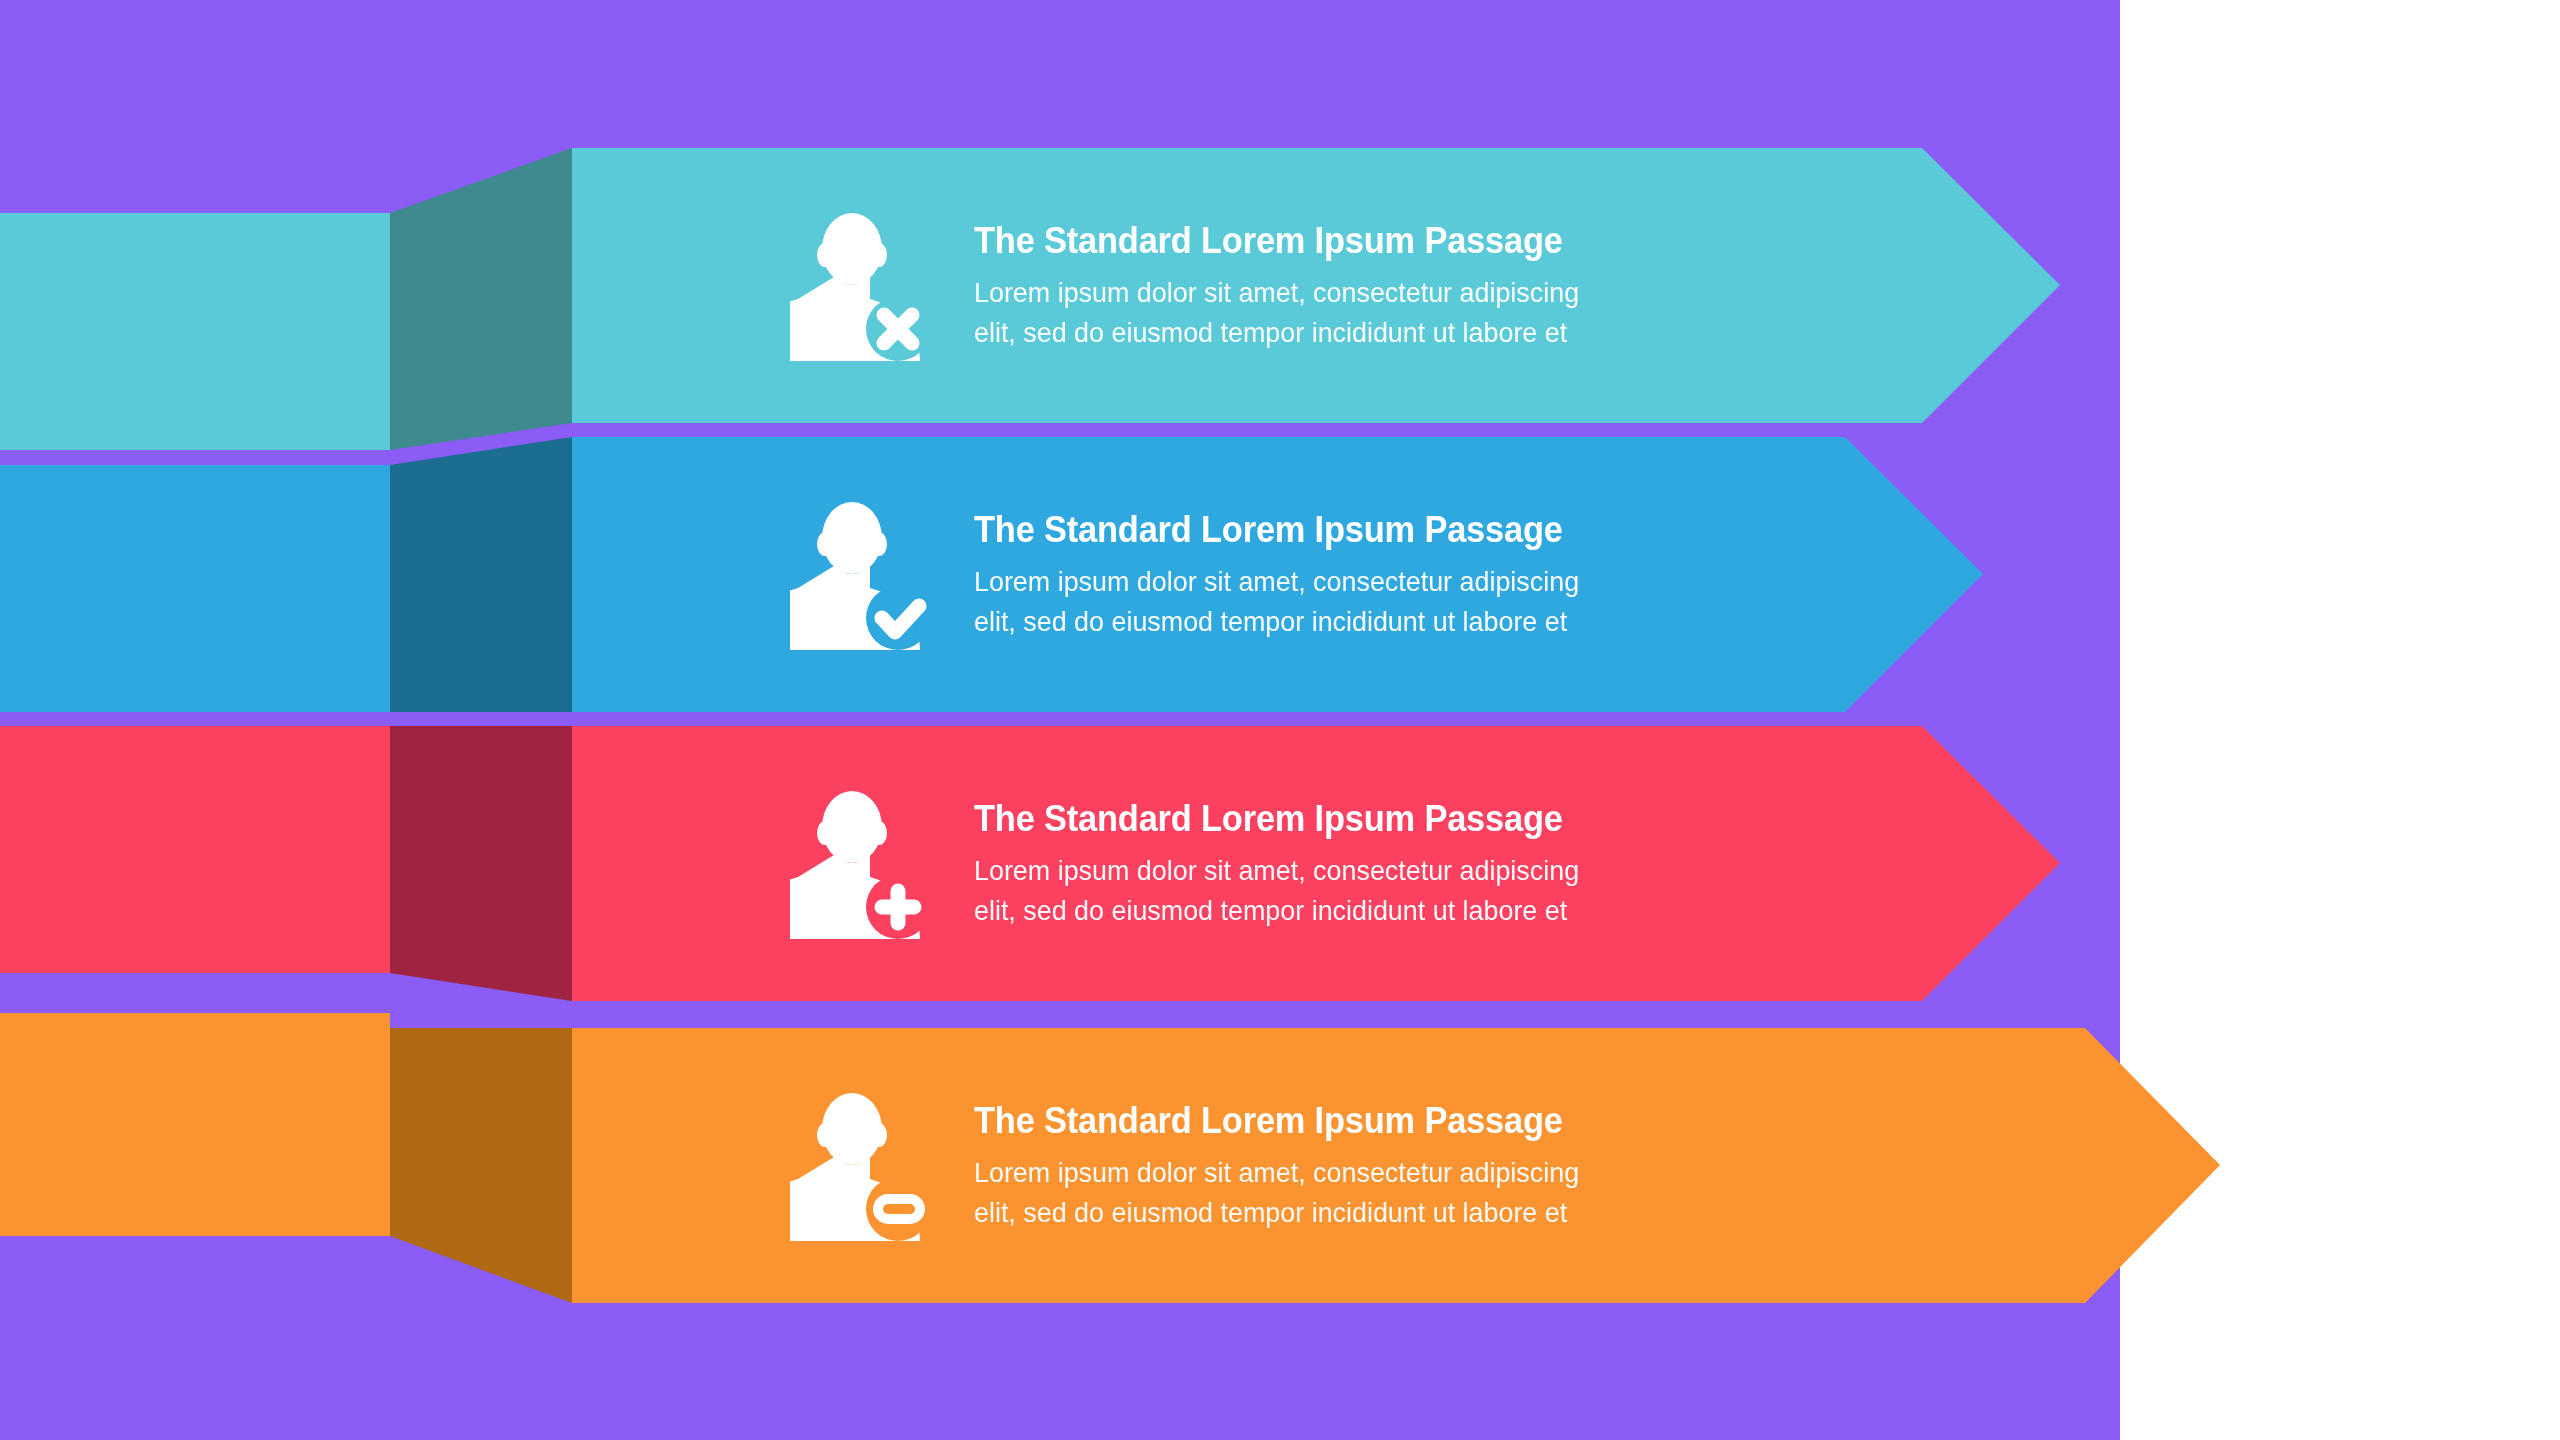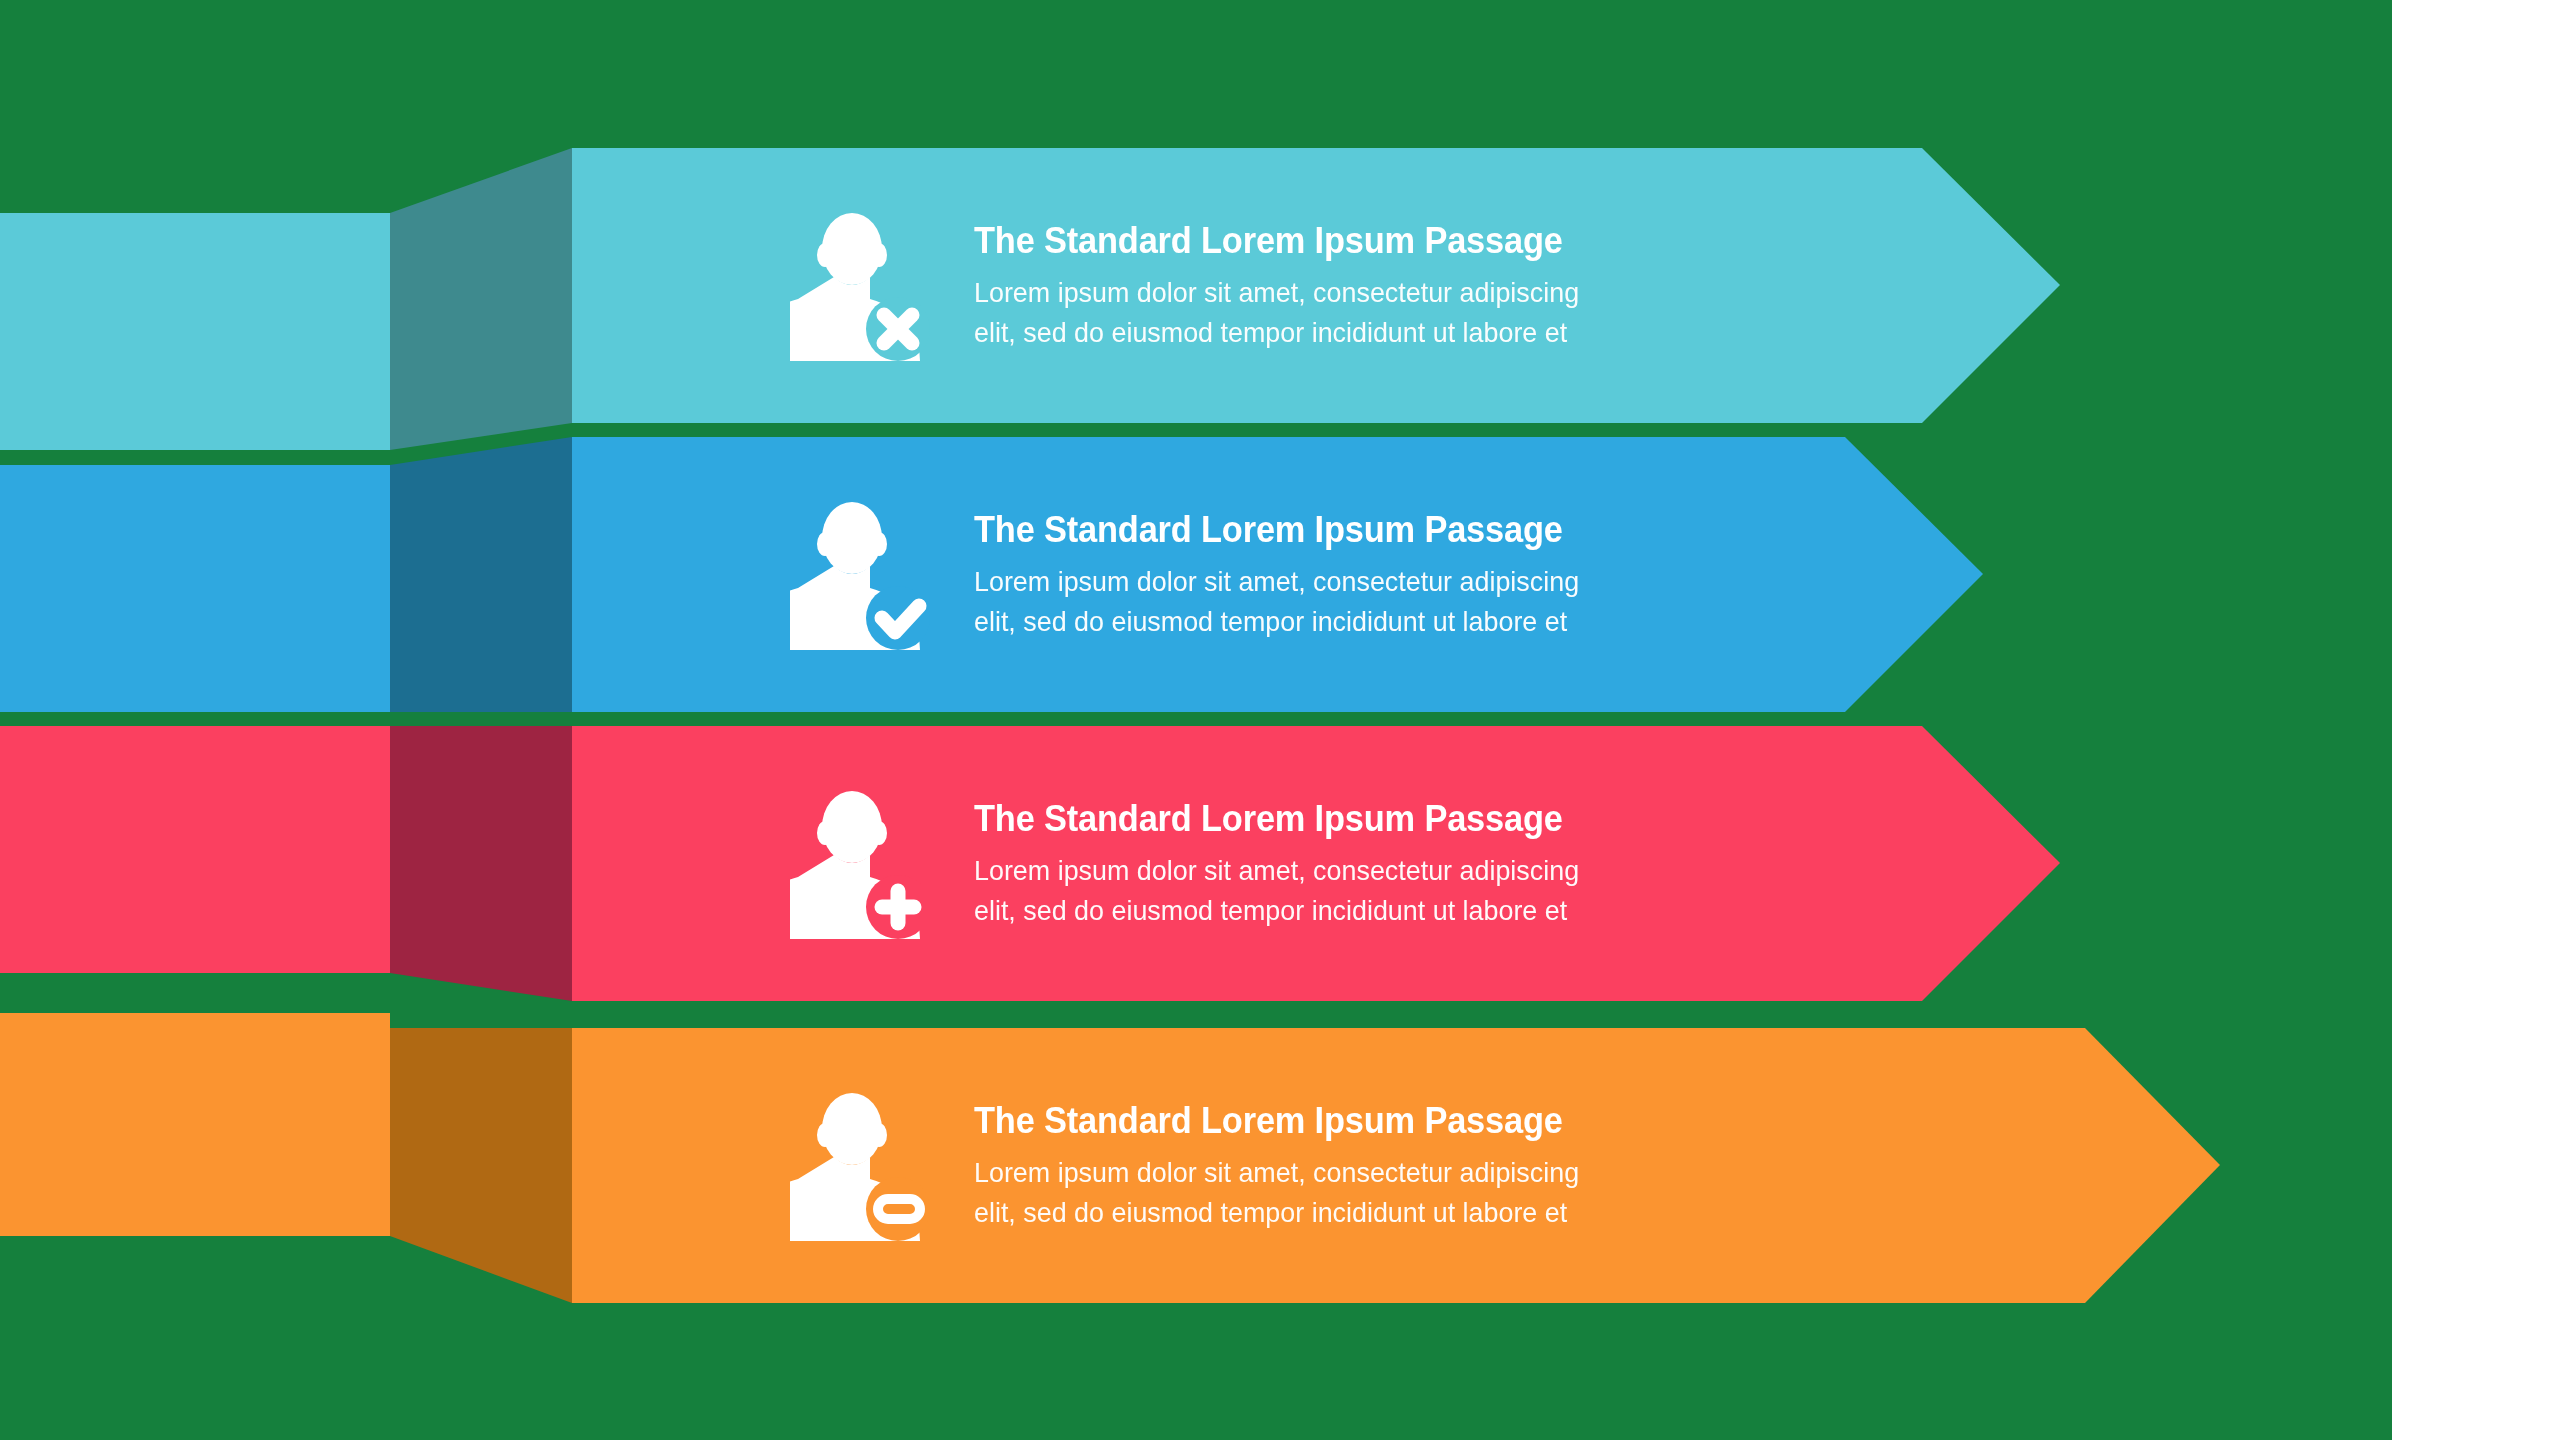--- a/index.html
+++ b/index.html
@@ -8,23 +8,23 @@
     background: #ffffff;
   }
   body {
     width: 2560px;
     height: 1440px;
     font-family: "Liberation Sans", sans-serif;
     overflow: hidden;
   }
   #stage {
     position: relative;
-    width: 2392px;
+    width: 2120px;
     height: 1440px;
-    background: #15803d;
+    background: #8b5cf6;
   }
 
   
   .row {
     position: absolute;
     left: 0;
     width: 2560px;
   }
 
   

